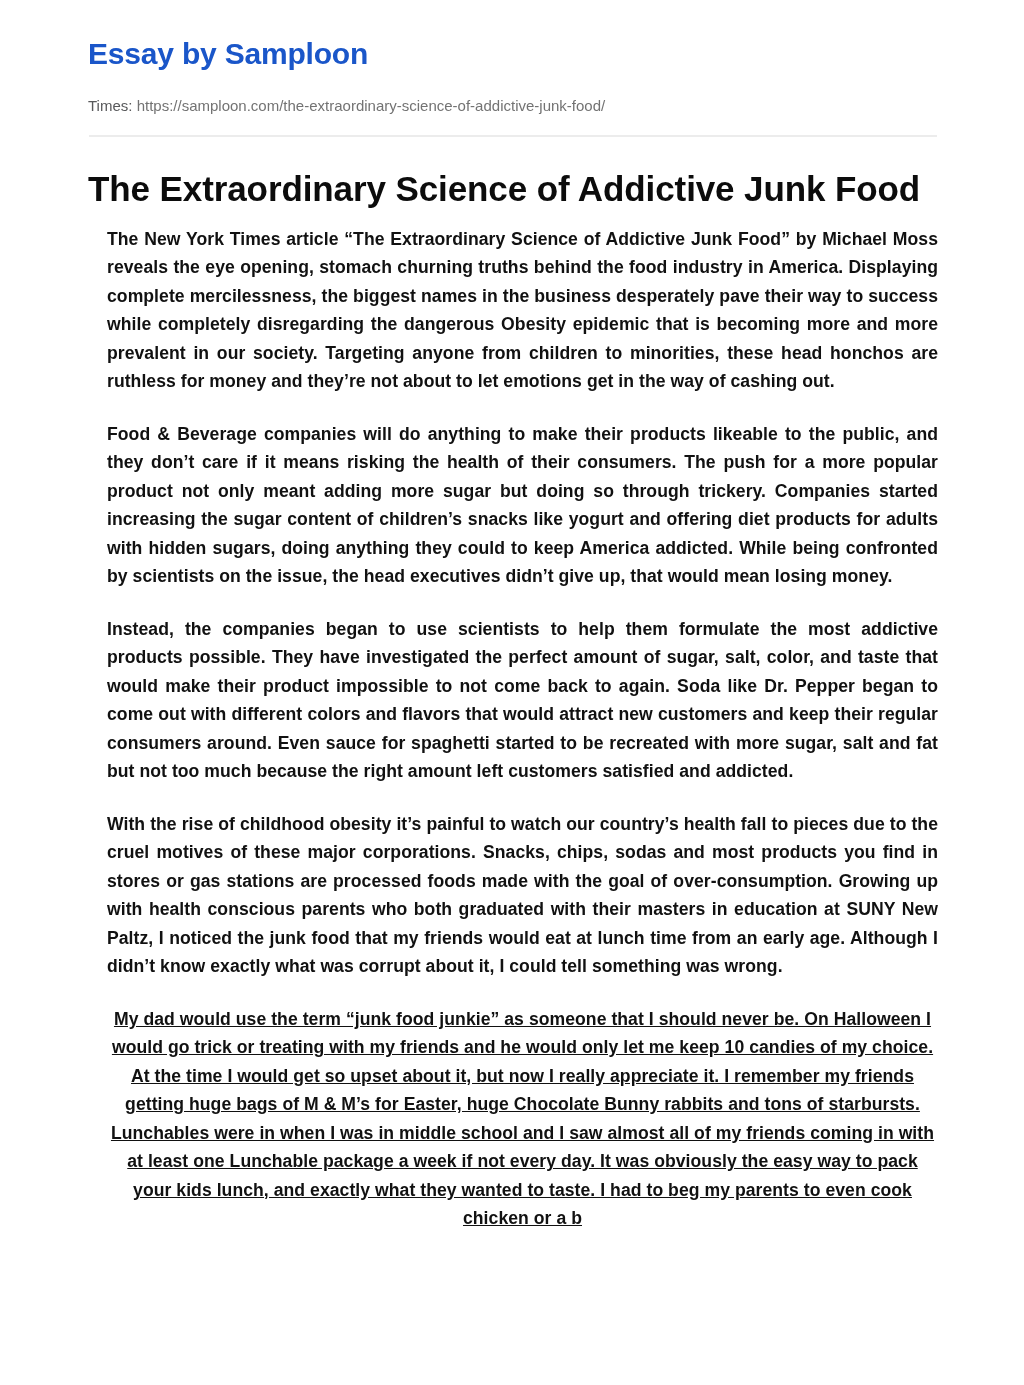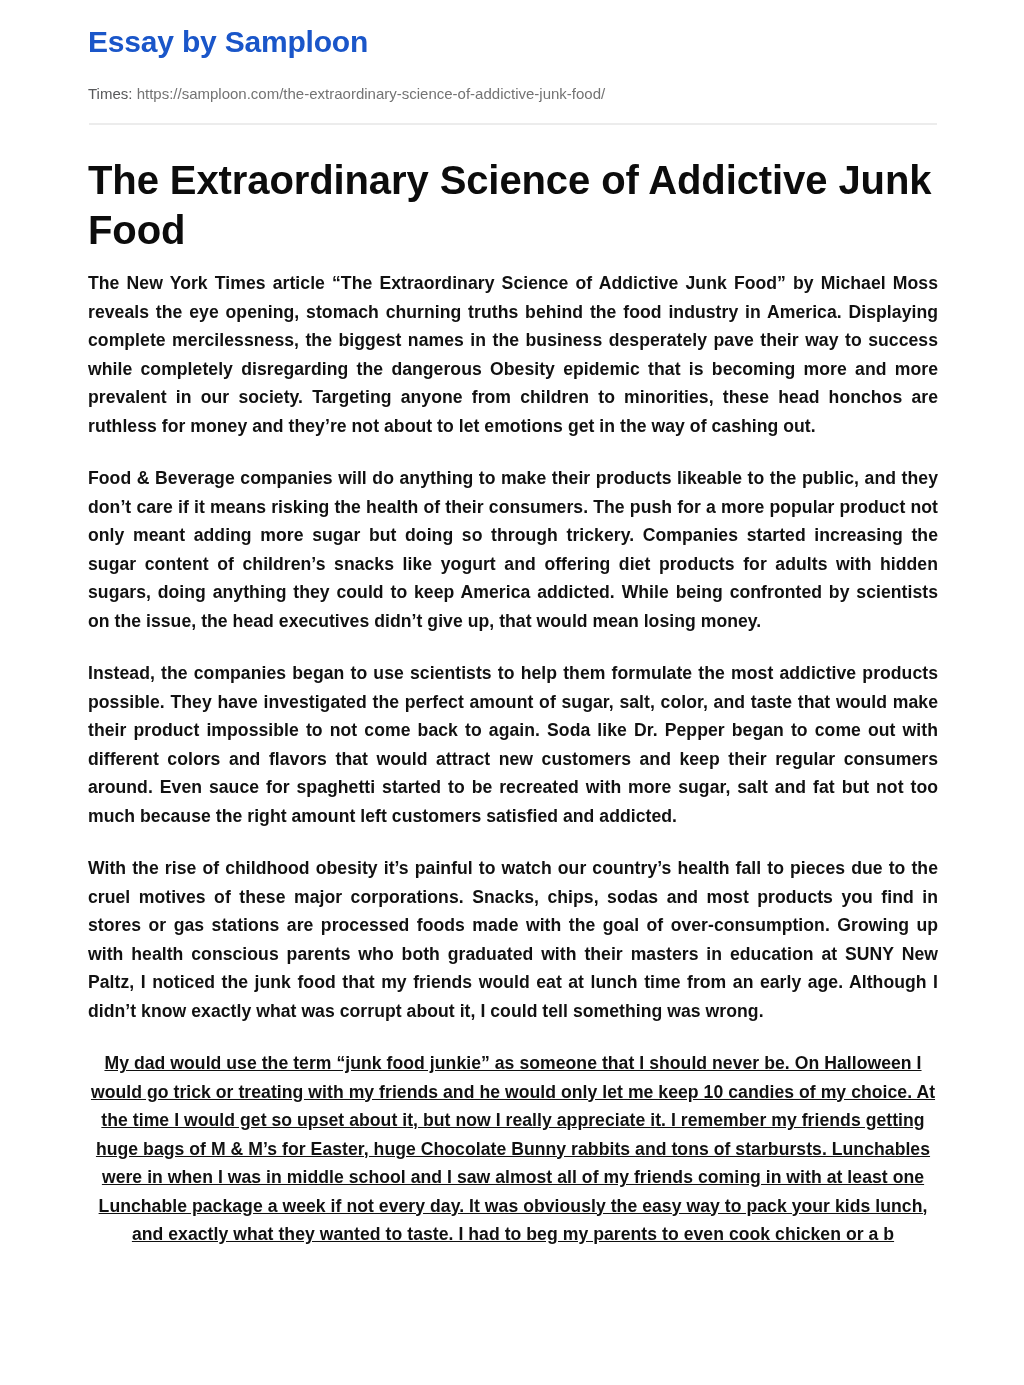--- a/index.html
+++ b/index.html
@@ -22,21 +22,21 @@
     position: relative;
   }
   .content {
     position: absolute;
     left: 88px;
     top: 0;
     width: 850px;
   }
   .brand {
     margin: 0;
-    padding-top: 24px;
+    padding-top: 36px;
     font-size: 30px;
     font-weight: bold;
     color: #1a56c9;
     letter-spacing: -0.2px;
     line-height: 1.2;
   }
   .source-line {
     margin: 0;
     padding-top: 23px;
     font-size: 15px;
@@ -54,28 +54,29 @@
   .divider {
     margin-top: 19px;
     width: 848px;
     height: 2px;
     background: #ececec;
     border: 0;
   }
   .essay-title {
     margin: 0;
     padding-top: 22px;
-    font-size: 40px;
+    font-size: 35px;
     font-weight: bold;
     color: #0c0c0c;
     line-height: 1.25;
     letter-spacing: -0.1px;
   }
   .body-text {
     padding-top: 14px;
+    margin-left: 19px;
   }
   .para {
     margin: 0 0 24px 0;
     font-size: 17.6px;
     line-height: 1.62;
     color: #111111;
     font-weight: bold;
     text-align: justify;
     text-justify: inter-word;
     letter-spacing: 0.05px;

